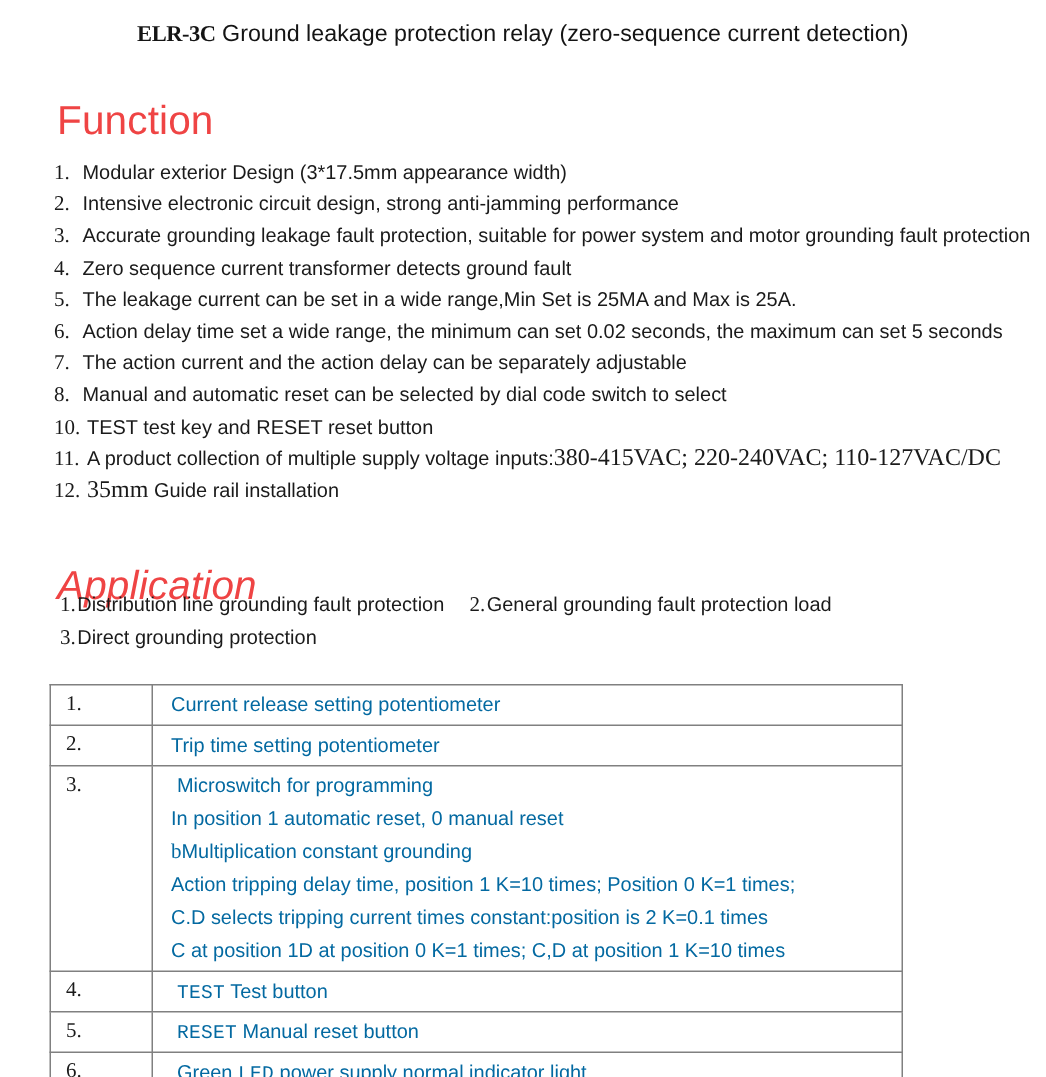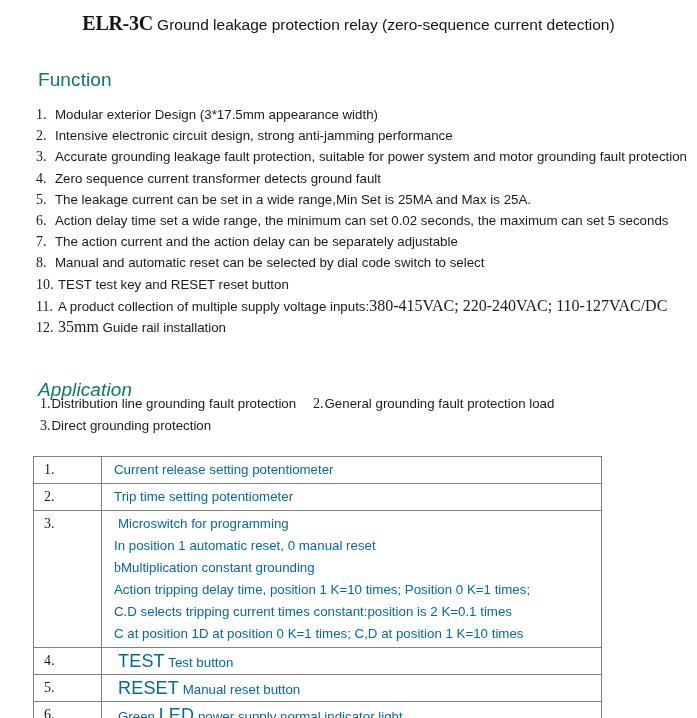--- a/index.html
+++ b/index.html
@@ -26,31 +26,31 @@
     text-align: center;
     font-size: 15.5px;
     line-height: 20px;
     white-space: nowrap;
     color: #141414;
   }
   .doc-title .model {
     font-family: "Liberation Serif", serif;
     font-weight: bold;
     letter-spacing: -0.3px;
-    font-size: 20px;
+    font-size: 15px;
   }
 
   
   .section-heading {
     position: absolute;
     left: 38px;
-    font-size: 19px;
+    font-size: 27px;
     font-weight: normal;
     line-height: 26px;
-    color: #0f766e;
+    color: #ef4444;
     letter-spacing: 0.1px;
     text-align: right;
   }
   #heading-function { top: 67px; }
   #heading-application { top: 377px; font-style: italic; }
 
   
   .func-list {
     position: absolute;
     left: 36px;
@@ -141,22 +141,22 @@
     height: 22px;
     line-height: 22px;
     white-space: nowrap;
   }
   .desc-line.indent { padding-left: 4px; }
   .desc-line .b-mark {
     font-family: "Liberation Serif", serif;
     font-size: 14px;
   }
   .desc-line .kw-serif {
-    font-family: Liberation Sans, sans-serif;
-    font-size: 18px;
+    font-family: Liberation Mono, monospace;
+    font-size: 13px;
     letter-spacing: 0.2px;
   }
 </style>
 </head>
 <body>
 
 <div class="doc-title">
   <span class="model">ELR-3C</span><span> Ground leakage protection relay (zero-sequence current detection)</span>
 </div>
 

